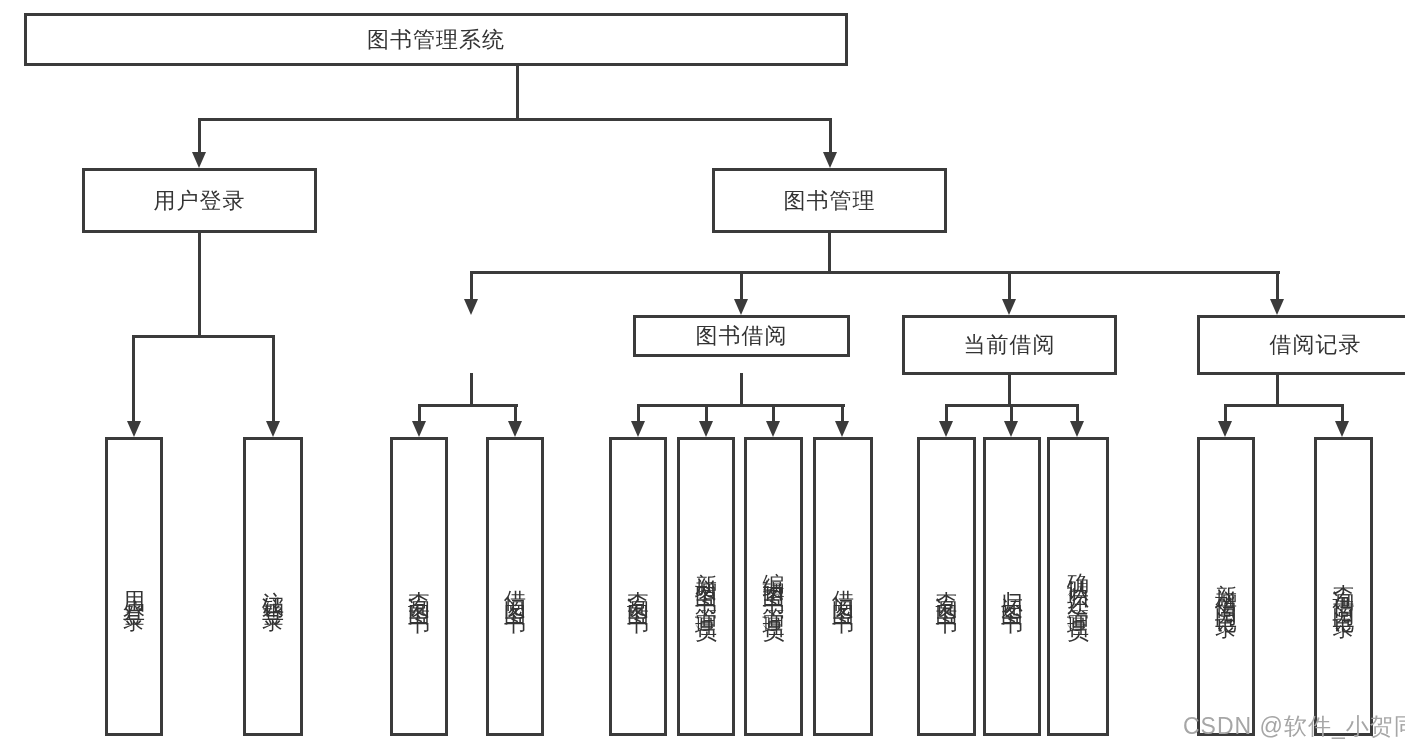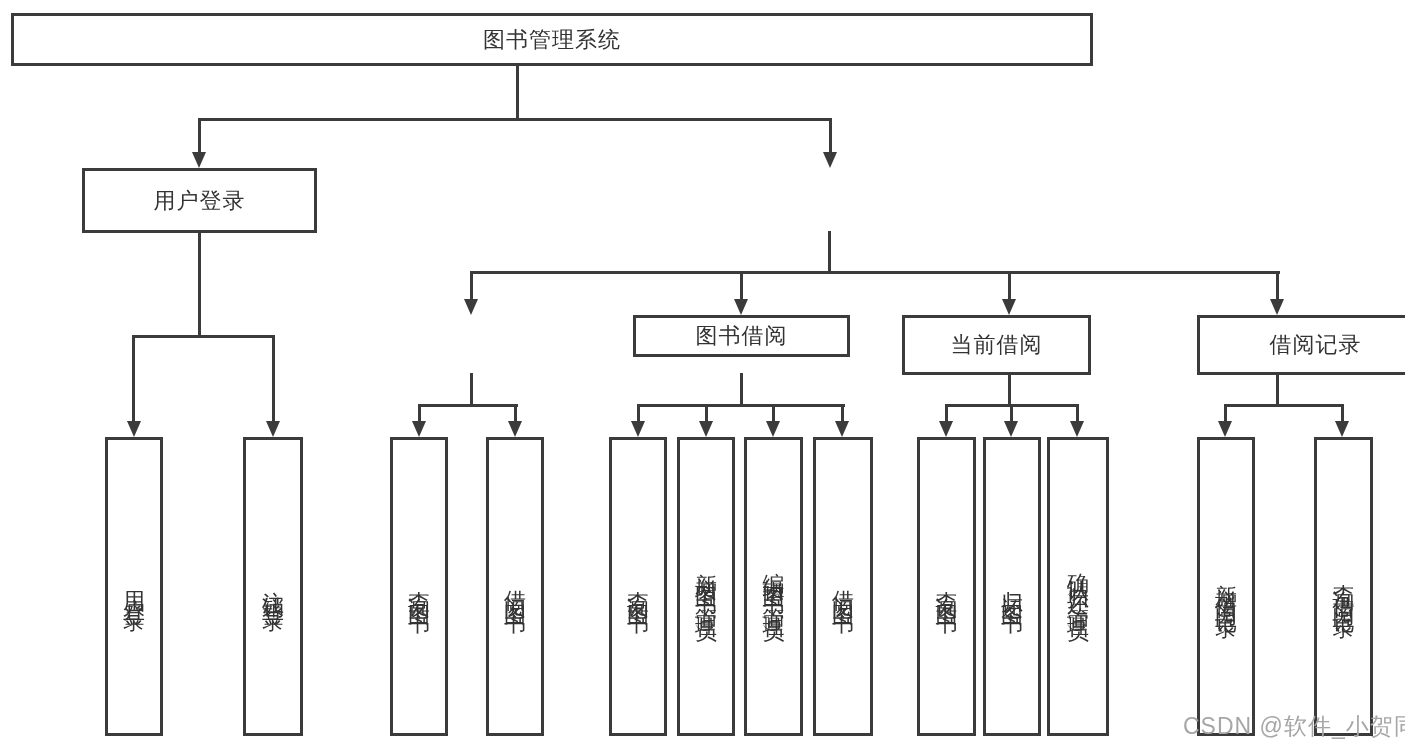--- a/index.html
+++ b/index.html
@@ -61,33 +61,36 @@
     color: var(--watermark);
     white-space: nowrap;
     z-index: 5;
   }
 </style>
 </head>
 <body>
 
 <div class="canvas">
 
-  <div class="box" style="left:11px;top:13px;width:1082px;height:53px">
+  <div class="box" style="left:24px;top:13px;width:824px;height:53px">
     <span class="hlabel">图书管理系统</span>
   </div>
 
   <div class="vl" style="left:516px;top:64px;width:3px;height:57px"></div>
   <div class="hl" style="left:198px;top:118px;width:634px;height:3px"></div>
   <div class="vl" style="left:198px;top:120px;width:3px;height:34px"></div>
   <div class="ah" style="left:192px;top:152px"></div>
   <div class="vl" style="left:829px;top:120px;width:3px;height:34px"></div>
   <div class="ah" style="left:823px;top:152px"></div>
 
   <div class="box" style="left:82px;top:168px;width:235px;height:65px">
     <span class="hlabel">用户登录</span>
+  </div>
+  <div class="box" style="left:712px;top:168px;width:235px;height:65px">
+    <span class="hlabel">图书管理</span>
   </div>
 
   <div class="vl" style="left:198px;top:231px;width:3px;height:106px"></div>
   <div class="hl" style="left:132px;top:335px;width:143px;height:3px"></div>
   <div class="vl" style="left:132px;top:337px;width:3px;height:86px"></div>
   <div class="ah" style="left:127px;top:421px"></div>
   <div class="vl" style="left:272px;top:337px;width:3px;height:86px"></div>
   <div class="ah" style="left:266px;top:421px"></div>
 
   <div class="vl" style="left:828px;top:231px;width:3px;height:42px"></div>
@@ -97,21 +100,21 @@
   <div class="vl" style="left:740px;top:273px;width:3px;height:29px"></div>
   <div class="ah" style="left:734px;top:299px"></div>
   <div class="vl" style="left:1008px;top:273px;width:3px;height:29px"></div>
   <div class="ah" style="left:1002px;top:299px"></div>
   <div class="vl" style="left:1276px;top:273px;width:3px;height:29px"></div>
   <div class="ah" style="left:1270px;top:299px"></div>
 
   <div class="box" style="left:633px;top:315px;width:217px;height:42px">
     <span class="hlabel">图书借阅</span>
   </div>
-  <div class="box" style="left:902px;top:315px;width:189px;height:60px">
+  <div class="box" style="left:902px;top:315px;width:215px;height:60px">
     <span class="hlabel">当前借阅</span>
   </div>
   <div class="box" style="left:1197px;top:315px;width:237px;height:60px">
     <span class="hlabel">借阅记录</span>
   </div>
 
   <div class="vl" style="left:470px;top:373px;width:3px;height:33px"></div>
   <div class="hl" style="left:418px;top:404px;width:100px;height:3px"></div>
   <div class="vl" style="left:418px;top:406px;width:3px;height:18px"></div>
   <div class="ah" style="left:412px;top:421px"></div>

